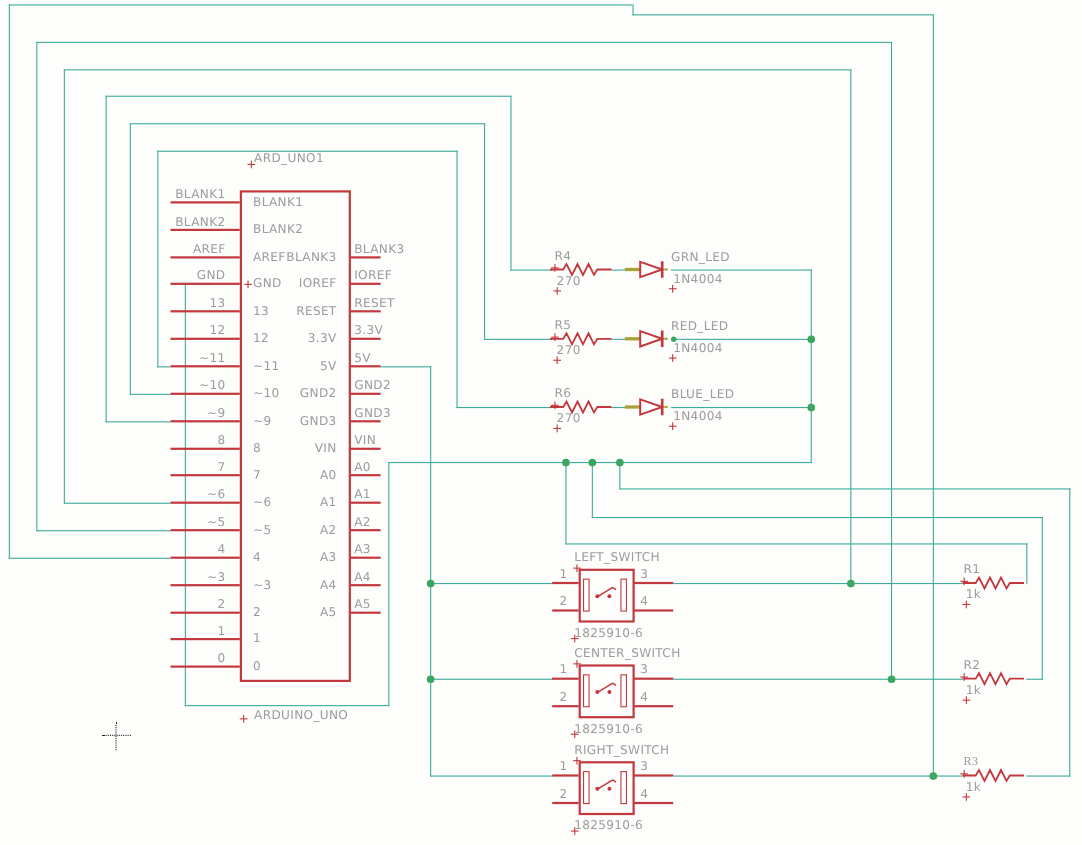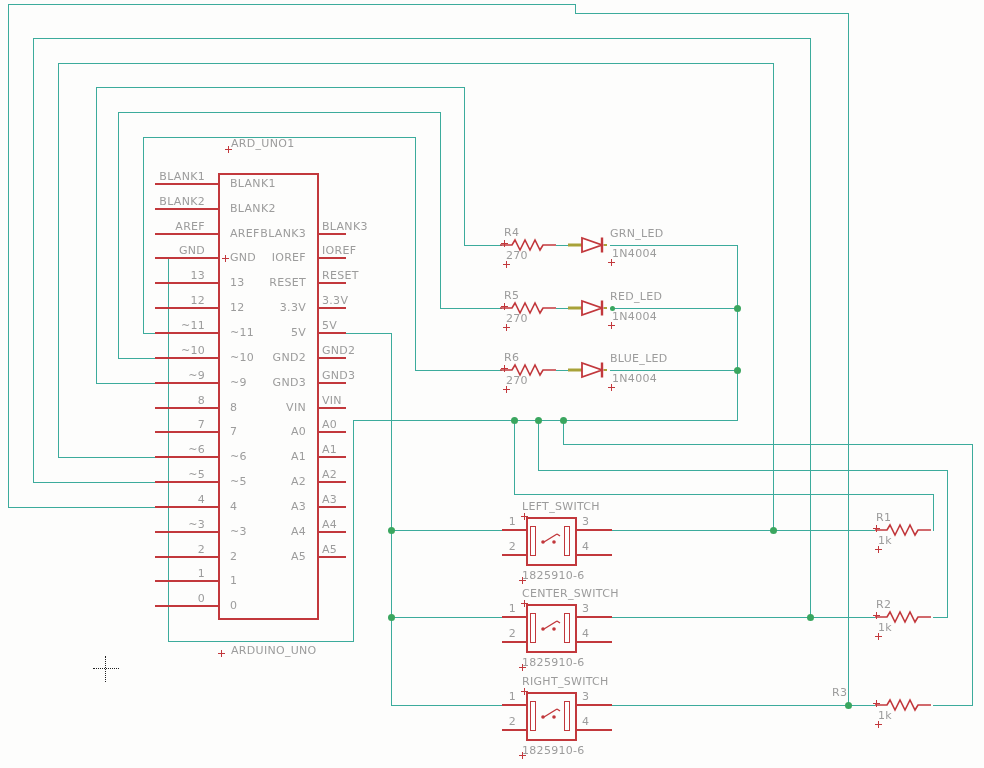--- a/index.html
+++ b/index.html
@@ -322,17 +322,17 @@
     <svg width="58" height="14" style="left: 875px; top: 610px;">
       <path d="M0,7 h12 l3,-5 l5,10 l5,-10 l5,10 l5,-10 l5,10 l3,-5 h13" fill="none" stroke="#c2383c" stroke-width="1.6"></path>
     </svg>
     <div class="lbl" style="left: 876px; top: 598px;">R2</div>
     <div class="lbl" style="left: 878px; top: 621px;">1k</div>
     <div class="cross" style="left: 873px; top: 612px;"></div>
     <div class="cross" style="left: 875px; top: 633px;"></div>
     <svg width="58" height="14" style="left: 875px; top: 698px;">
       <path d="M0,7 h12 l3,-5 l5,10 l5,-10 l5,10 l5,-10 l5,10 l3,-5 h13" fill="none" stroke="#c2383c" stroke-width="1.6"></path>
     </svg>
-    <div class="lbl" style="left: 832px; top: 686px;">R3</div>
+    <div class="lbl" style="left: 876px; top: 686px; font-family: Liberation Serif, serif;">R3</div>
     <div class="lbl" style="left: 878px; top: 709px;">1k</div>
     <div class="cross" style="left: 873px; top: 700px;"></div>
     <div class="cross" style="left: 875px; top: 721px;"></div>
   </div>
 
 </body></html>

